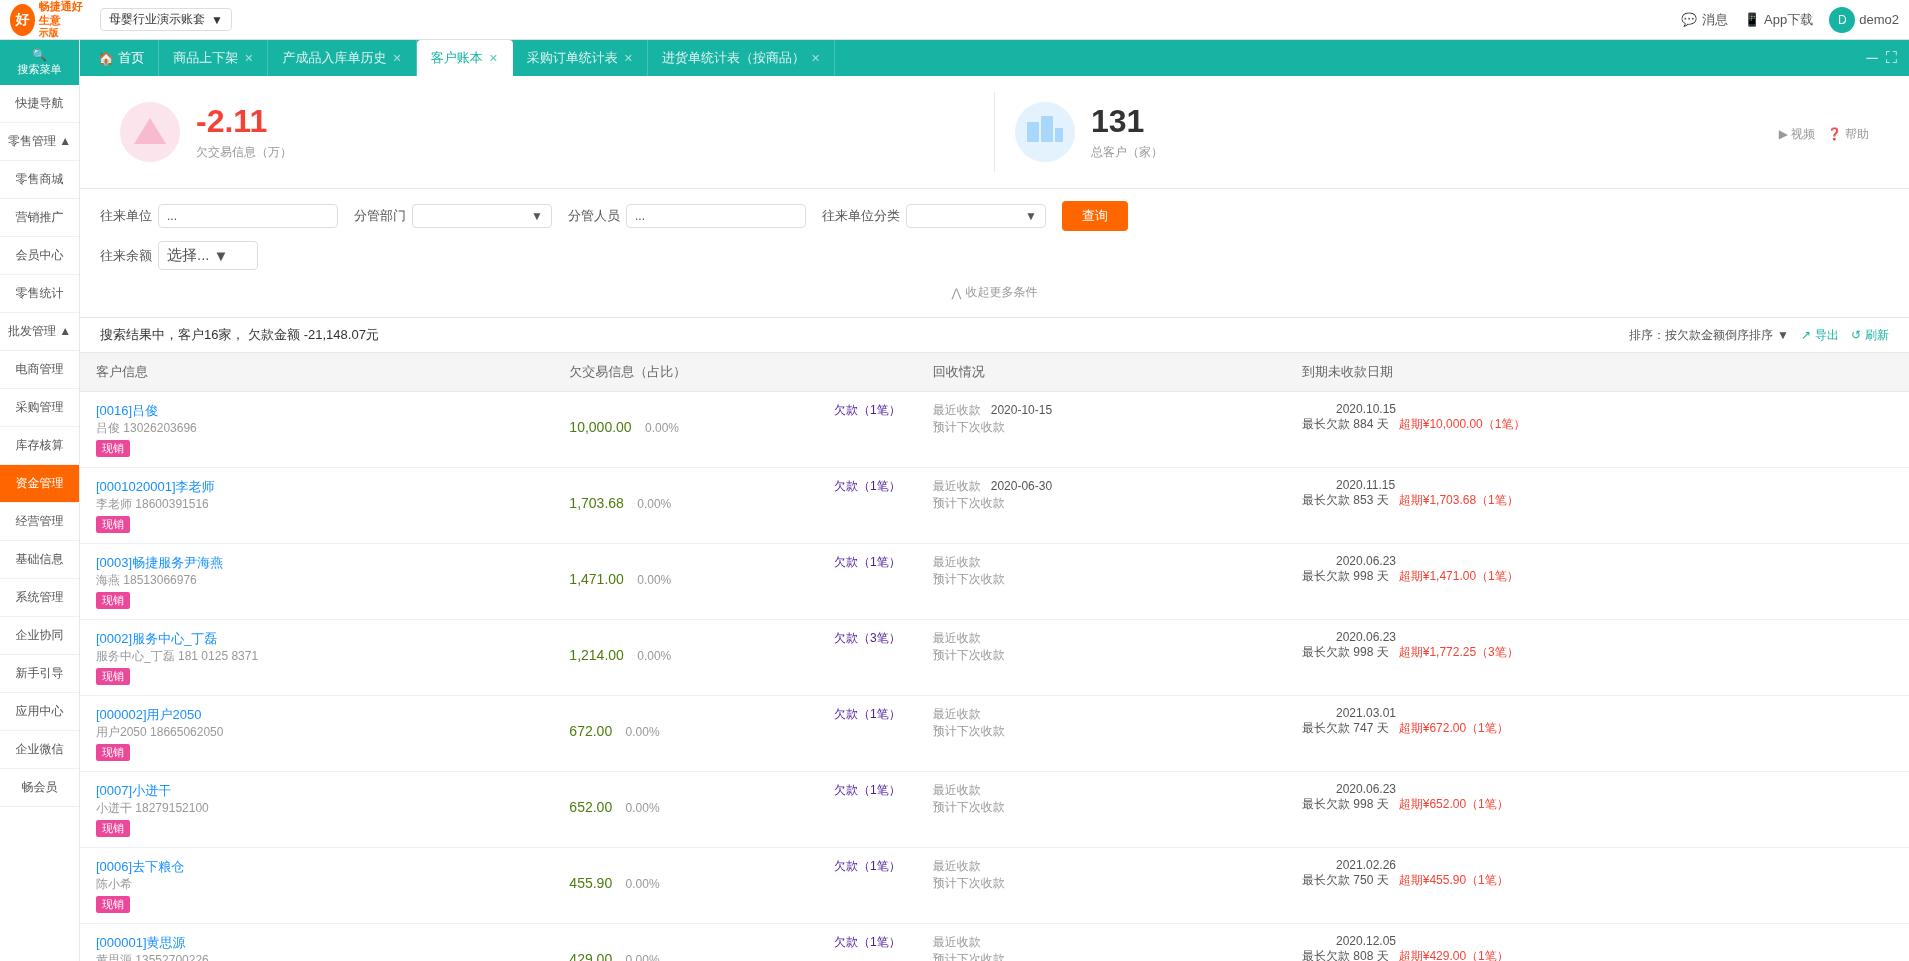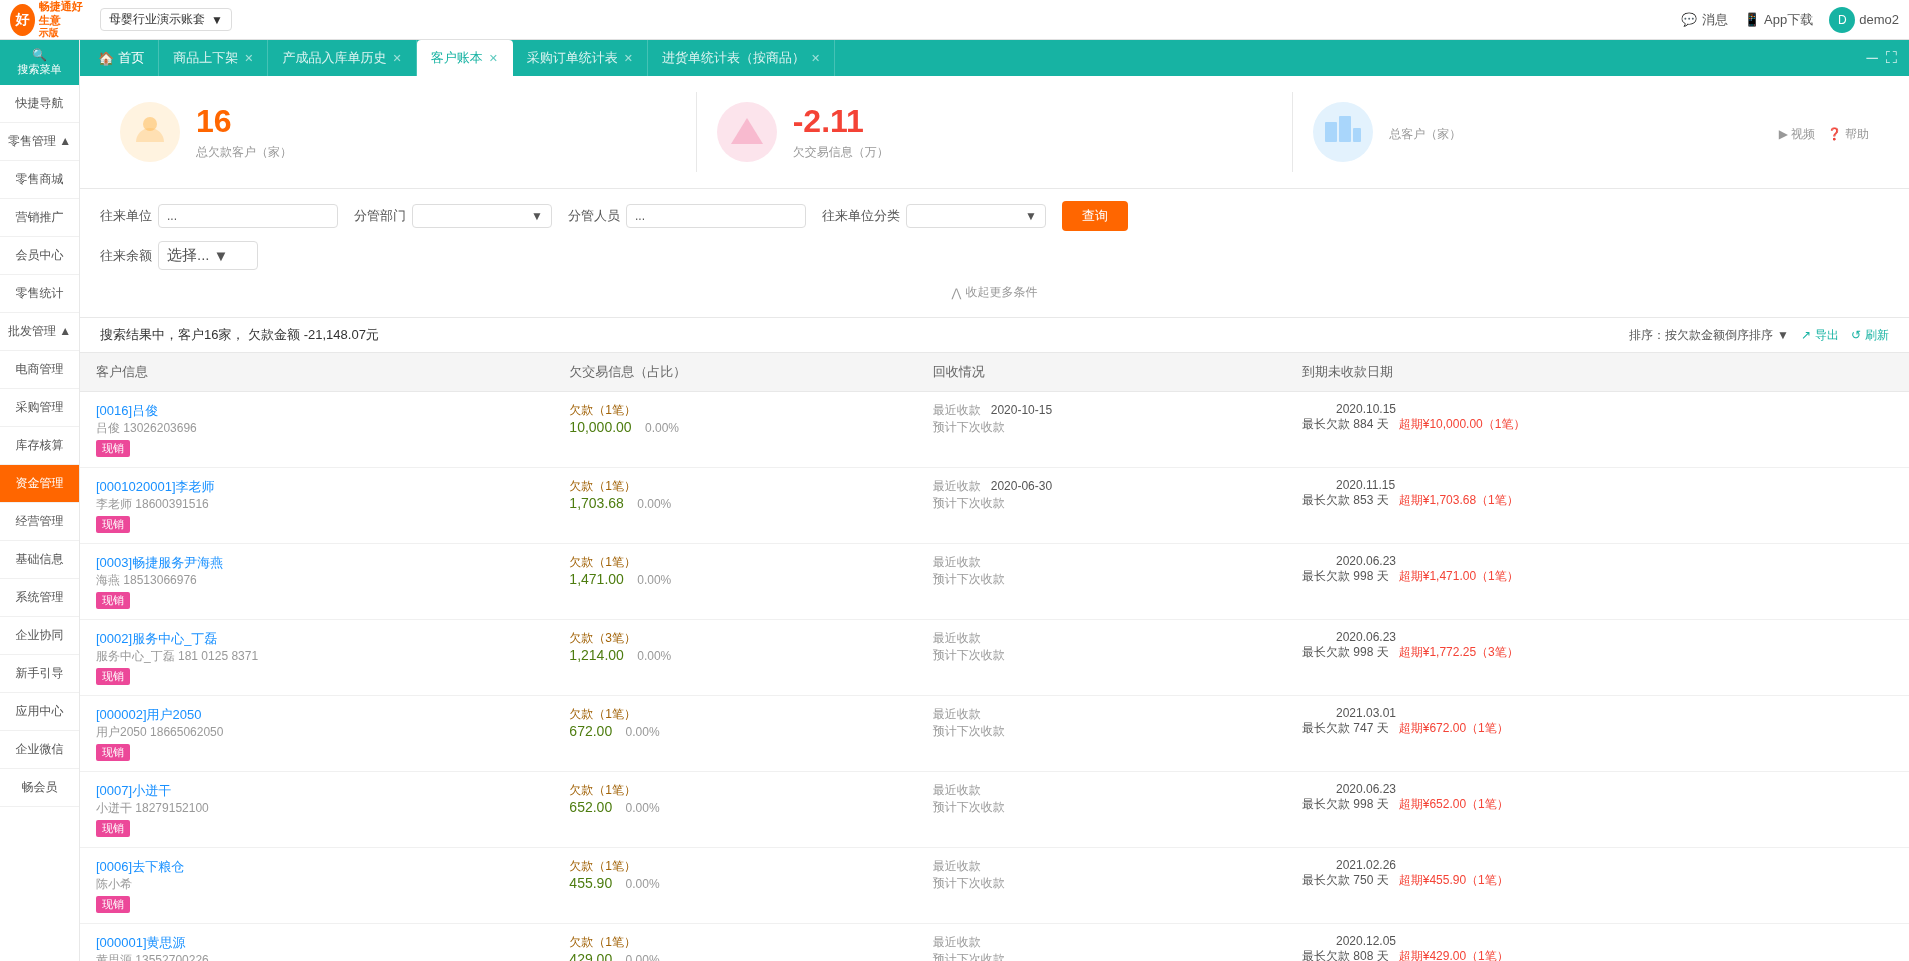--- a/index.html
+++ b/index.html
@@ -160,21 +160,21 @@
     .data-table td {
       padding: 10px 16px; font-size: 12px; color: #555;
       border-bottom: 1px solid #f0f0f0; vertical-align: top;
     }
     .customer-name { color: #1890ff; cursor: pointer; font-size: 13px; }
     .customer-phone { color: #999; font-size: 12px; }
     .tag-xianjin {
       display: inline-block; background: #ec4899; color: #fff;
       font-size: 11px; padding: 1px 6px; border-radius: 2px; margin-top: 3px;
     }
-    .debt-count { font-size: 12px; color: #a16207; }
+    .debt-count { font-size: 12px; color: #4c1d95; text-align: right; }
     .debt-amount { color: #4d7c0f; font-size: 14px; font-weight: 500; }
     .debt-ratio { color: #999; font-size: 12px; }
     .recent-pay-label { font-size: 12px; color: #999; }
     .recent-pay-date { color: #555; font-size: 12px; }
     .next-pay-label { font-size: 12px; color: #999; }
     .overdue-days { color: #555; font-size: 12px; }
     .overdue-amount { color: #f44336; font-size: 12px; cursor: pointer; }
     .overdue-date { color: #555; font-size: 12px; margin-left: 34px; }
 
     
@@ -313,51 +313,40 @@
   <div class="tab-bar-right">
     <span class="tab-bar-btn">─</span>
     <span class="tab-bar-btn">⛶</span>
   </div>
 </div>
 
 <div class="main-content">
 
   <div class="stats-row">
     <div class="stat-card">
-      <div class="stat-icon orange">
-        <svg width="36" height="36" viewBox="0 0 36 36">
-            <circle cx="18" cy="10" r="7" fill="#ffb74d" opacity="0.5"></circle>
-            <path d="M4 28c0-7.7 6.3-14 14-14s14 6.3 14 14" fill="#ffb74d" opacity="0.3"></path>
-          </svg>
-      </div>
-      <div>
-        <div class="stat-value orange">16</div>
-        <div class="stat-label">总欠款客户（家）</div>
-      </div>
-    </div>
-    <div class="stat-card">
       <div class="stat-icon pink">
         <svg width="36" height="36" viewBox="0 0 36 36">
             <polygon points="18,4 34,30 2,30" fill="#f48fb1" opacity="0.5"></polygon>
           </svg>
       </div>
       <div>
         <div class="stat-value red">-2.11</div>
         <div class="stat-label">欠交易信息（万）</div>
       </div>
     </div>
     <div class="stat-card">
       <div class="stat-icon blue">
         <svg width="40" height="36" viewBox="0 0 40 36">
           <rect x="2" y="8" width="12" height="20" rx="1" fill="#90caf9" opacity="0.7"></rect>
           <rect x="16" y="2" width="12" height="26" rx="1" fill="#90caf9" opacity="0.7"></rect>
           <rect x="30" y="14" width="8" height="14" rx="1" fill="#90caf9" opacity="0.7"></rect>
         </svg>
       </div>
       <div style="flex:1;">
+        <div class="stat-value dark">131</div>
         <div class="stat-label">总客户（家）</div>
       </div>
       <div class="stat-actions">
         <div style="display:flex;align-items:center;gap:3px;color:#999;cursor:pointer;">
           <span>▶</span>
           <span>视频</span>
         </div>
         <div style="display:flex;align-items:center;gap:3px;color:#999;cursor:pointer;">
           <span>❓</span>
           <span>帮助</span>

